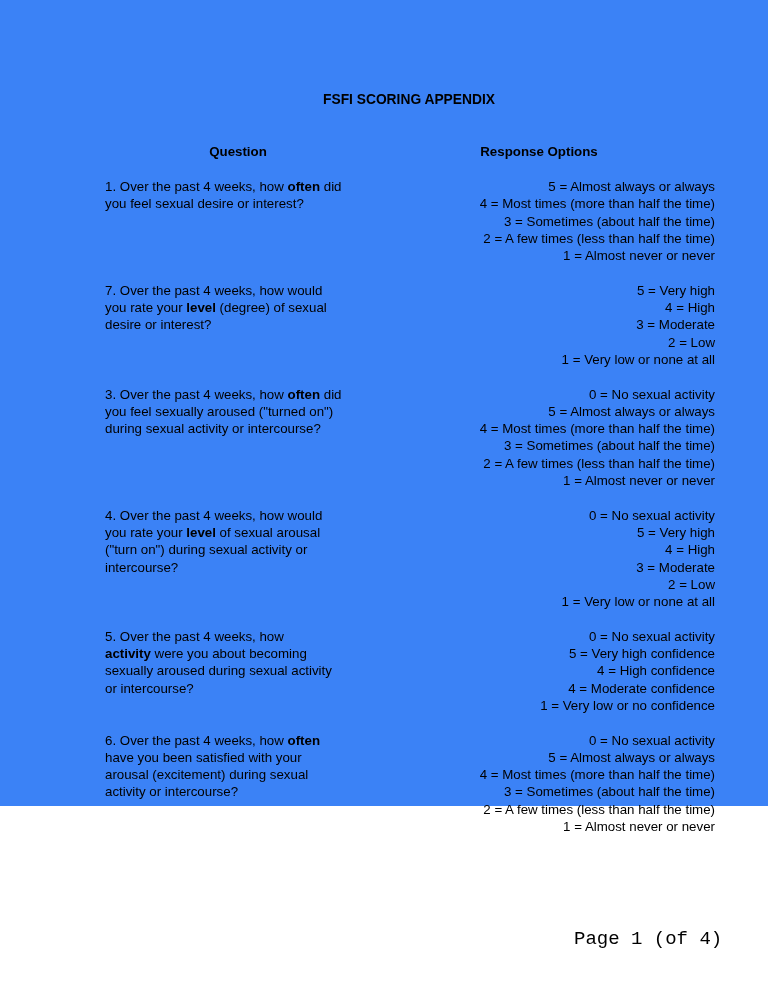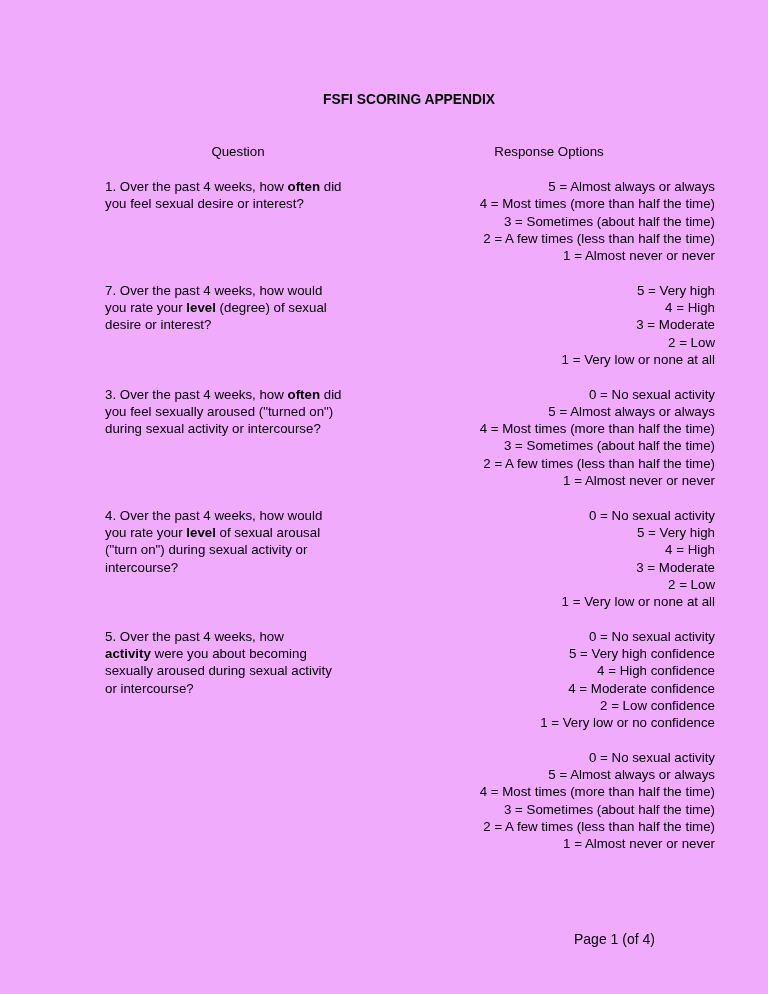--- a/index.html
+++ b/index.html
@@ -13,51 +13,51 @@
     font-family: "Liberation Sans", "DejaVu Sans", sans-serif;
     font-size: 13.3px;
     line-height: 17.3px;
     color: #000000;
     position: relative;
     overflow: hidden;
   }
   .page {
     position: relative;
     width: 768px;
-    height: 994px;
-    background: #f0abfc;
+    height: 806px;
+    background: #3b82f6;
   }
   .doc-title {
     position: absolute;
     top: 91px;
     left: 105px;
     width: 608px;
     text-align: center;
     font-weight: bold;
     font-size: 13.8px;
   }
   .col-headers {
     position: absolute;
     top: 143px;
     left: 0;
     width: 768px;
     height: 18px;
   }
   .col-header {
     position: absolute;
     top: 0;
-    font-weight: normal;
+    font-weight: bold;
     text-align: center;
   }
   .col-header.question-h {
     left: 105px;
     width: 266px;
   }
   .col-header.response-h {
-    left: 369px;
+    left: 359px;
     width: 360px;
   }
   .qa-rows {
     position: absolute;
     top: 178px;
     left: 105px;
     width: 610px;
   }
   .qa-row {
     display: flex;
@@ -76,22 +76,22 @@
     font-weight: bold;
   }
   .r-option {
     white-space: nowrap;
     text-align: right;
   }
   .page-footer {
     position: absolute;
     top: 929px;
     left: 574px;
-    font-family: Liberation Sans, sans-serif;
-    font-size: 14px;
+    font-family: Liberation Mono, monospace;
+    font-size: 19px;
     line-height: 20px;
   }
 </style>
 </head>
 <body>
 
 <div class="page">
 
   <div class="doc-title">FSFI SCORING APPENDIX</div>
 
@@ -154,25 +154,28 @@
       <div class="qa-row">
         <div class="q-cell"><span>5. Over the past 4 weeks, how
 </span><b>activity</b><span> were you about becoming
 sexually aroused during sexual activity
 or intercourse?</span></div>
         <div class="r-cell">
           <div class="r-option">0 = No sexual activity</div>
           <div class="r-option">5 = Very high confidence</div>
           <div class="r-option">4 = High confidence</div>
           <div class="r-option">4 = Moderate confidence</div>
-          <div class="r-option">2 = Low confidence</div>
           <div class="r-option">1 = Very low or no confidence</div>
         </div>
       </div>
       <div class="qa-row">
+        <div class="q-cell"><span>6. Over the past 4 weeks, how </span><b>often</b><span>
+have you been satisfied with your
+arousal (excitement) during sexual
+activity or intercourse?</span></div>
         <div class="r-cell">
           <div class="r-option">0 = No sexual activity</div>
           <div class="r-option">5 = Almost always or always</div>
           <div class="r-option">4 = Most times (more than half the time)</div>
           <div class="r-option">3 = Sometimes (about half the time)</div>
           <div class="r-option">2 = A few times (less than half the time)</div>
           <div class="r-option">1 = Almost never or never</div>
         </div>
       </div>
     </div>

